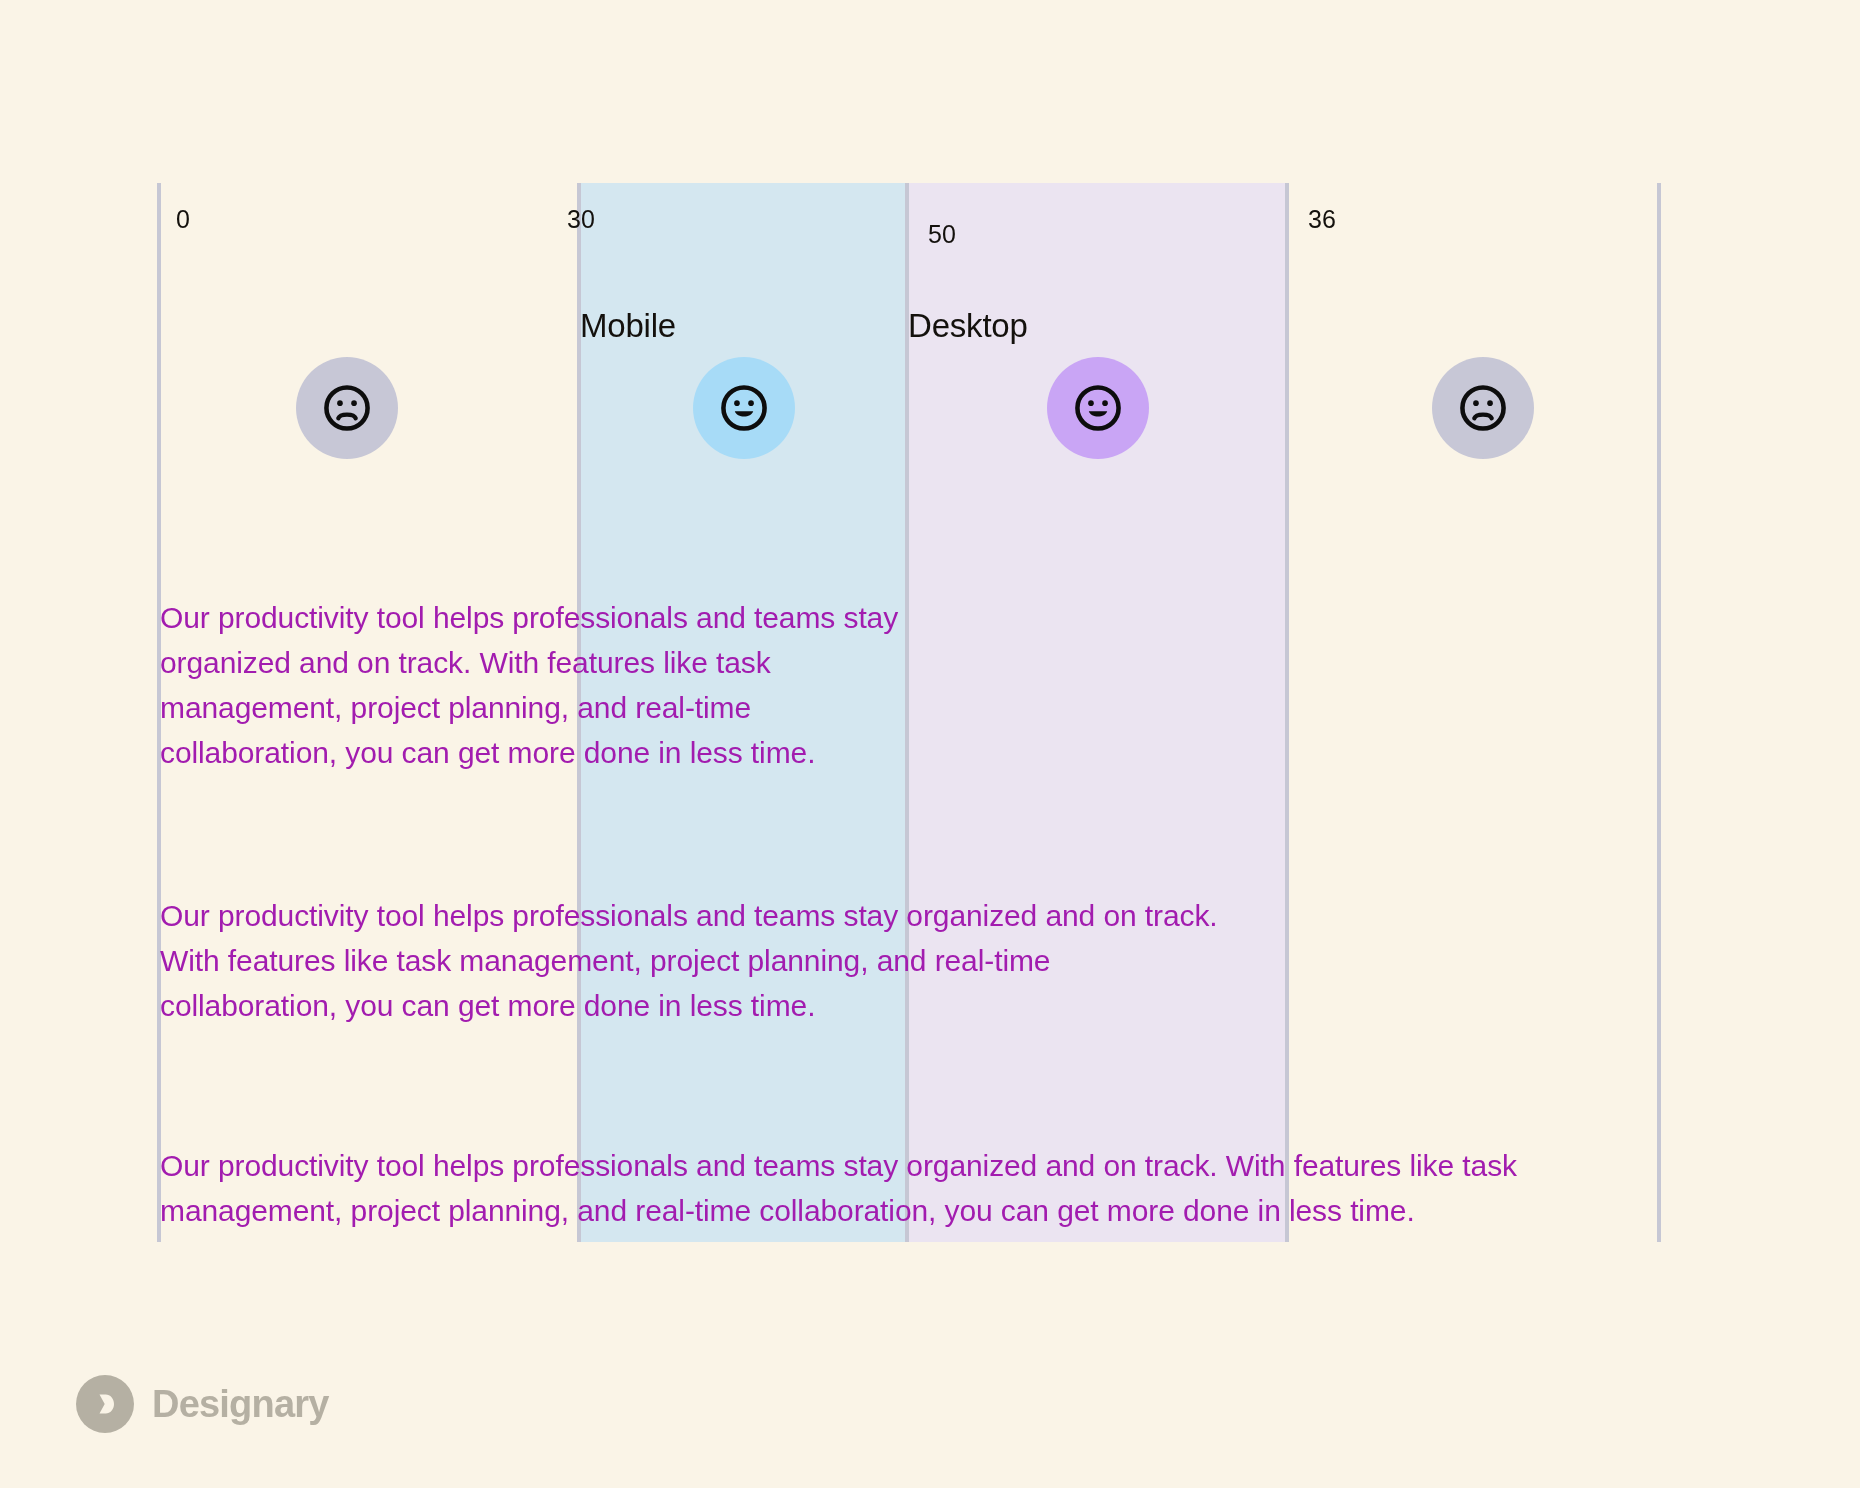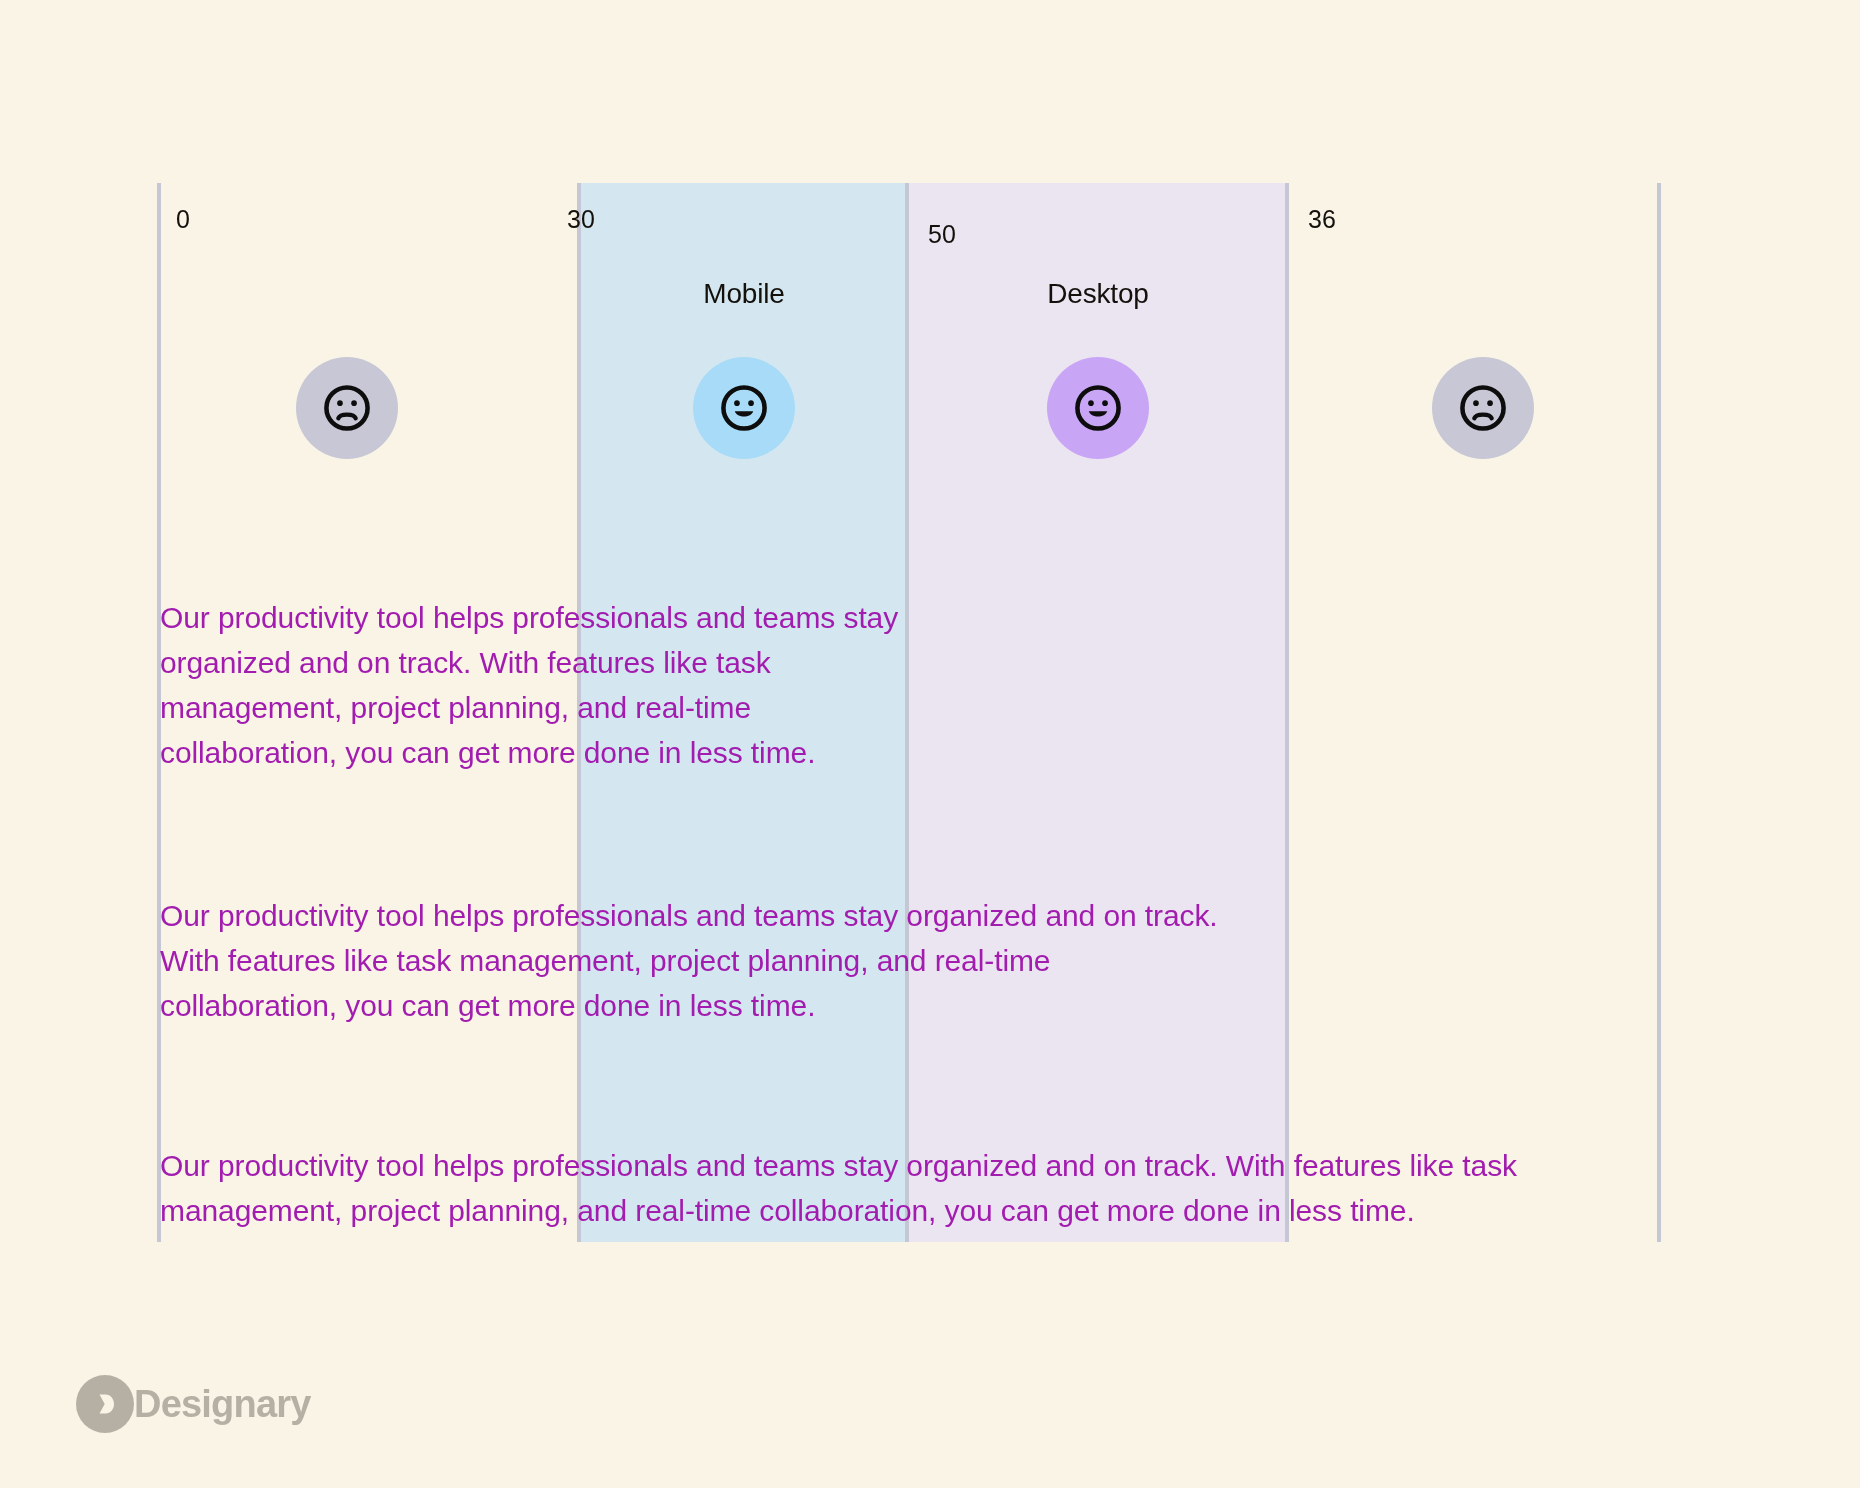--- a/index.html
+++ b/index.html
@@ -62,24 +62,23 @@
     letter-spacing: 0.2px;
   }
   .tl-0  { left: 176px; }
   .tl-30 { left: 567px; }
   .tl-50 { left: 928px; margin-top: 15px; }
   .tl-75 { left: 1308px; }
 
   
   .zone-title {
     position: absolute;
-    top: 278px;
-    font-size: 28px;
+    top: 307px;
+    font-size: 33px;
     color: #14110d;
-    text-align: center;
     letter-spacing: -0.2px;
   }
   .zt-mobile  { left: 580px; width: 328px; }
   .zt-desktop { left: 908px; width: 380px; }
 
   
   .face {
     position: absolute;
     top: 357px;
     width: 102px;
@@ -108,20 +107,21 @@
   .s-2 { top: 863px;  width: 1065px; }
   .s-3 { top: 1113px; width: 1500px; }
 
   
   .logo {
     position: absolute;
     left: 76px;
     top: 1375px;
     display: flex;
     align-items: center;
+    gap: 18px;
   }
   .logo-mark {
     width: 58px;
     height: 58px;
     border-radius: 50%;
     background: #b5b0a3;
     display: flex;
     align-items: center;
     justify-content: center;
   }

